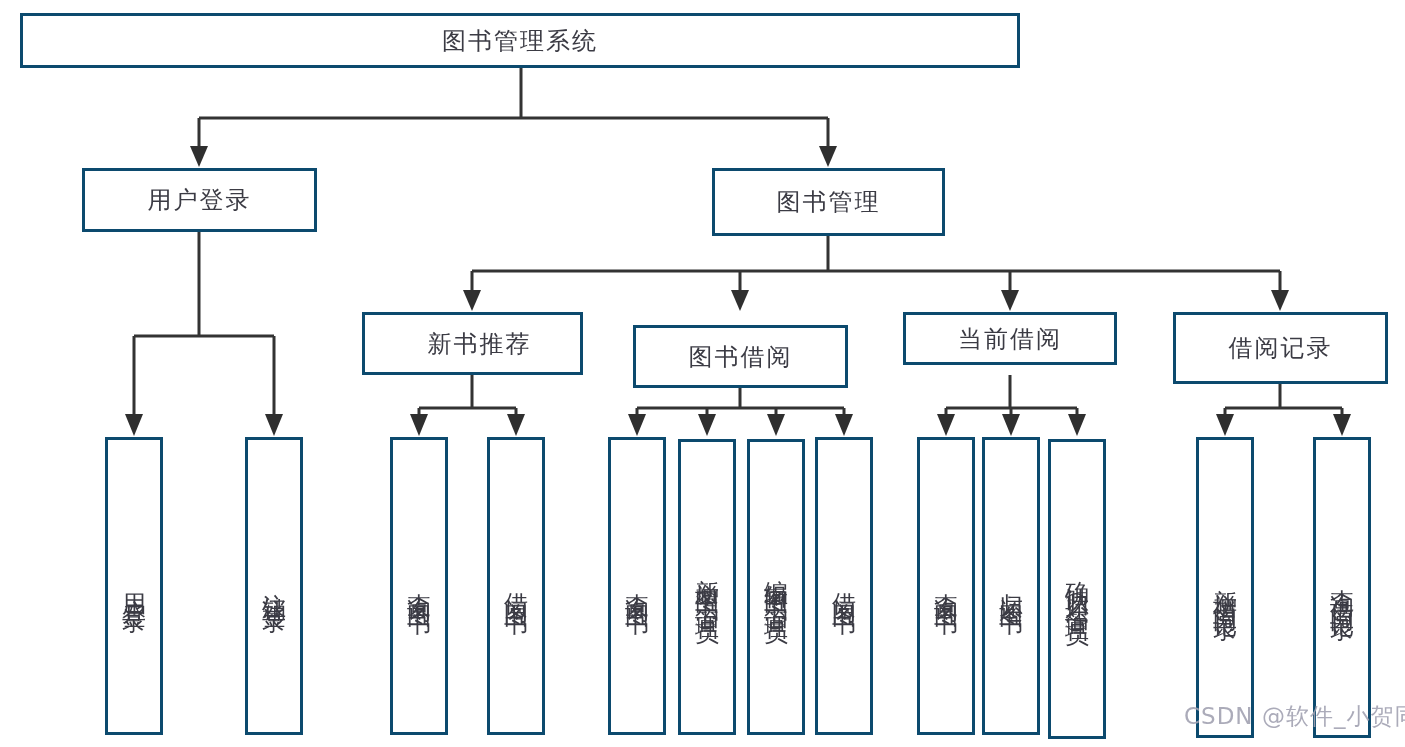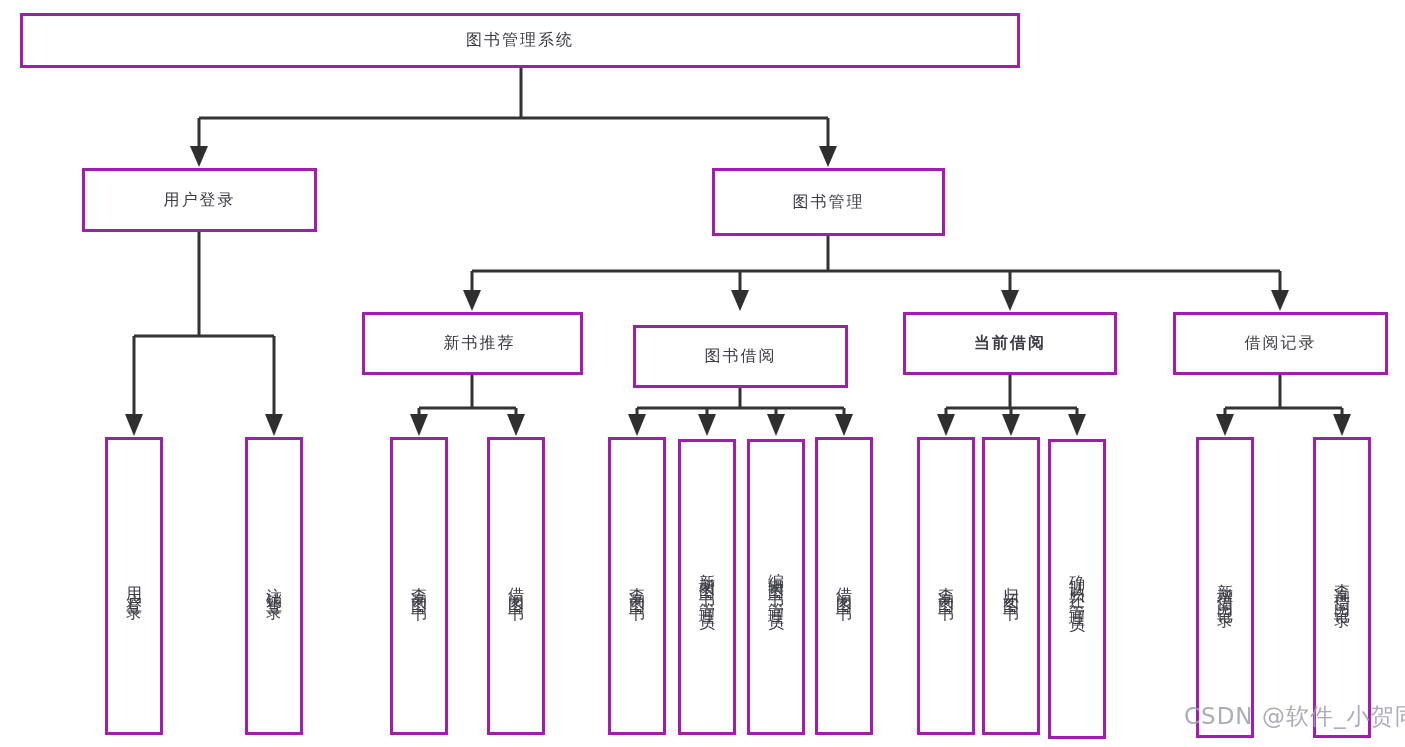--- a/index.html
+++ b/index.html
@@ -28,26 +28,26 @@
     stroke-width: 3;
   }
   .edges .ah {
     fill: #2f2f2f;
     stroke: none;
   }
   .node {
     position: absolute;
     box-sizing: border-box;
     background: #ffffff;
-    border: 3px solid #a21caf;
+    border: 3px solid #0c4a6e;
     display: flex;
     align-items: center;
     justify-content: center;
     color: #3b3b44;
-    font-size: 16px;
+    font-size: 24px;
     letter-spacing: 2px;
     text-align: center;
     white-space: nowrap;
   }
   .node.v {
     writing-mode: vertical-rl;
     text-orientation: mixed;
     letter-spacing: 6px;
     white-space: normal;
     line-height: 1;
@@ -118,22 +118,22 @@
     </g>
   </svg>
 
   <div class="node h" style="left:20px; top:13px; width:1000px; height:55px;">图书管理系统</div>
 
   <div class="node h" style="left:82px; top:168px; width:235px; height:64px;">用户登录</div>
   <div class="node h" style="left:712px; top:168px; width:233px; height:68px;">图书管理</div>
 
   <div class="node h" style="left:362px; top:312px; width:221px; height:63px;padding-left:14px;">新书推荐</div>
   <div class="node h" style="left:633px; top:312px; width:215px; height:63px;margin-top:13px;">图书借阅</div>
-  <div class="node h" style="left:903px; top:312px; width:214px; height:63px;font-weight:bold;">当前借阅</div>
-  <div class="node h" style="left:1173px; top:312px; width:215px; height:63px;">借阅记录</div>
+  <div class="node h" style="left:903px; top:312px; width:214px; height:53px;">当前借阅</div>
+  <div class="node h" style="left:1173px; top:312px; width:215px; height:72px;">借阅记录</div>
 
   <div class="node v" style="left:105px; top:437px; width:58px; height:298px;">用户登录</div>
   <div class="node v" style="left:245px; top:437px; width:58px; height:298px;">注销登录</div>
 
   <div class="node v" style="left:390px; top:437px; width:58px; height:298px;">查询图书</div>
   <div class="node v" style="left:487px; top:437px; width:58px; height:298px;">借阅图书</div>
 
   <div class="node v" style="left:608px; top:437px; width:58px; height:298px;">查询图书</div>
   <div class="node v" style="left:678px; top:439px; width:58px; height:296px;">新增图书（管理员）</div>
   <div class="node v" style="left:747px; top:439px; width:58px; height:296px;">编辑图书（管理员）</div>

